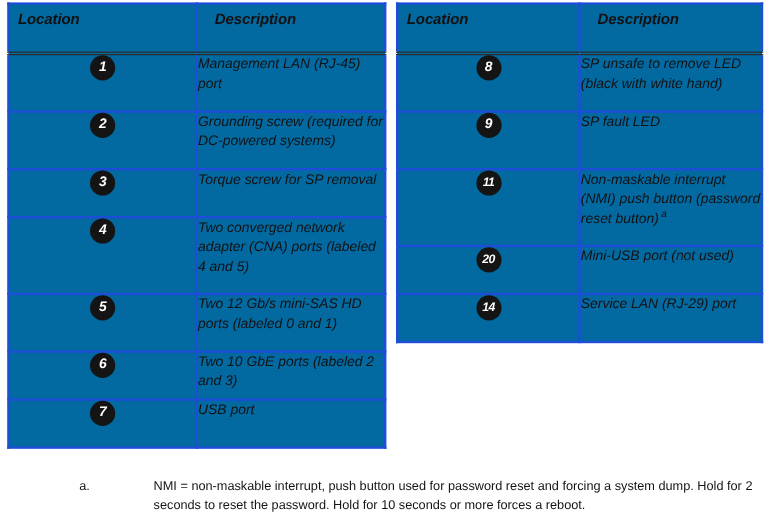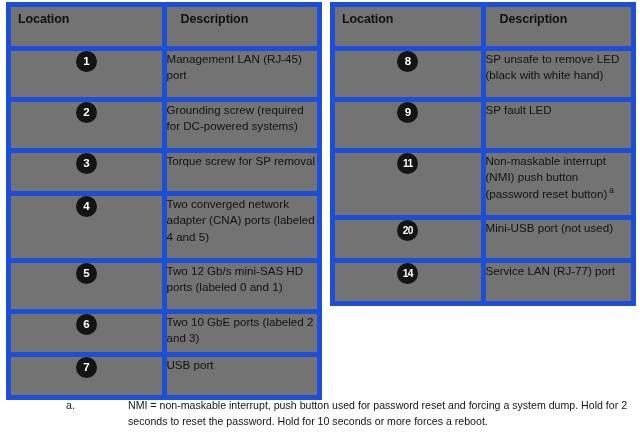--- a/index.html
+++ b/index.html
@@ -39,24 +39,25 @@
 
   table.loc {
     border-collapse: collapse;
     width: 100%;
     table-layout: fixed;
     background: #ffffff;
   }
 
   table.loc th,
   table.loc td {
-    border: 5px solid #1d4ed8;
+    border: 2px solid #1d4ed8;
     padding: 0;
     vertical-align: top;
-    background: #737373;
+    background: #0369a1;
+    font-style: italic;
   }
 
   
   table.loc thead th {
     font-size: 12.5px;
     font-weight: bold;
     color: #111111;
     letter-spacing: -0.1px;
     border-bottom: 3px double #2b2b2b;
     height: 30px;
@@ -204,21 +205,21 @@
             <tr class="h-xtall">
               <td class="loc-cell"><span class="badge wide">11</span></td>
               <td class="desc-cell"><span>Non-maskable interrupt (NMI) push button (password reset button)</span><span class="sup">a</span></td>
             </tr>
             <tr class="h-med">
               <td class="loc-cell"><span class="badge wide">20</span></td>
               <td class="desc-cell"><span>Mini-USB port (not used)</span></td>
             </tr>
             <tr class="h-med">
               <td class="loc-cell"><span class="badge wide">14</span></td>
-              <td class="desc-cell"><span>Service LAN (RJ-77) port</span></td>
+              <td class="desc-cell"><span>Service LAN (RJ-29) port</span></td>
             </tr>
           </tbody>
       </table>
     </div>
 
   </div>
 
   <div class="footnote">
     <span class="marker">a.</span>
     <span class="fn-text">NMI = non-maskable interrupt, push button used for password reset and forcing a system dump. Hold for 2 seconds to reset the password. Hold for 10 seconds or more forces a reboot.</span>

